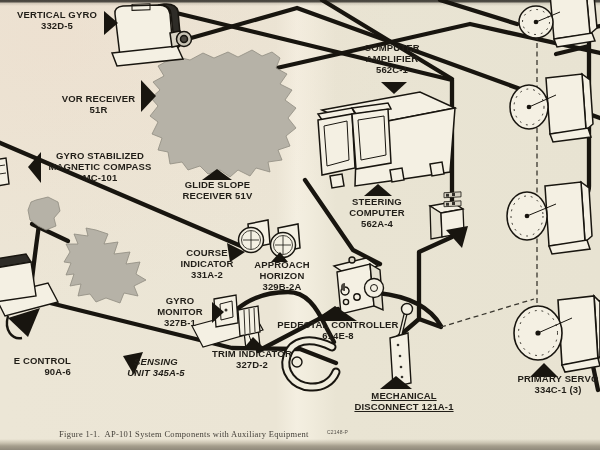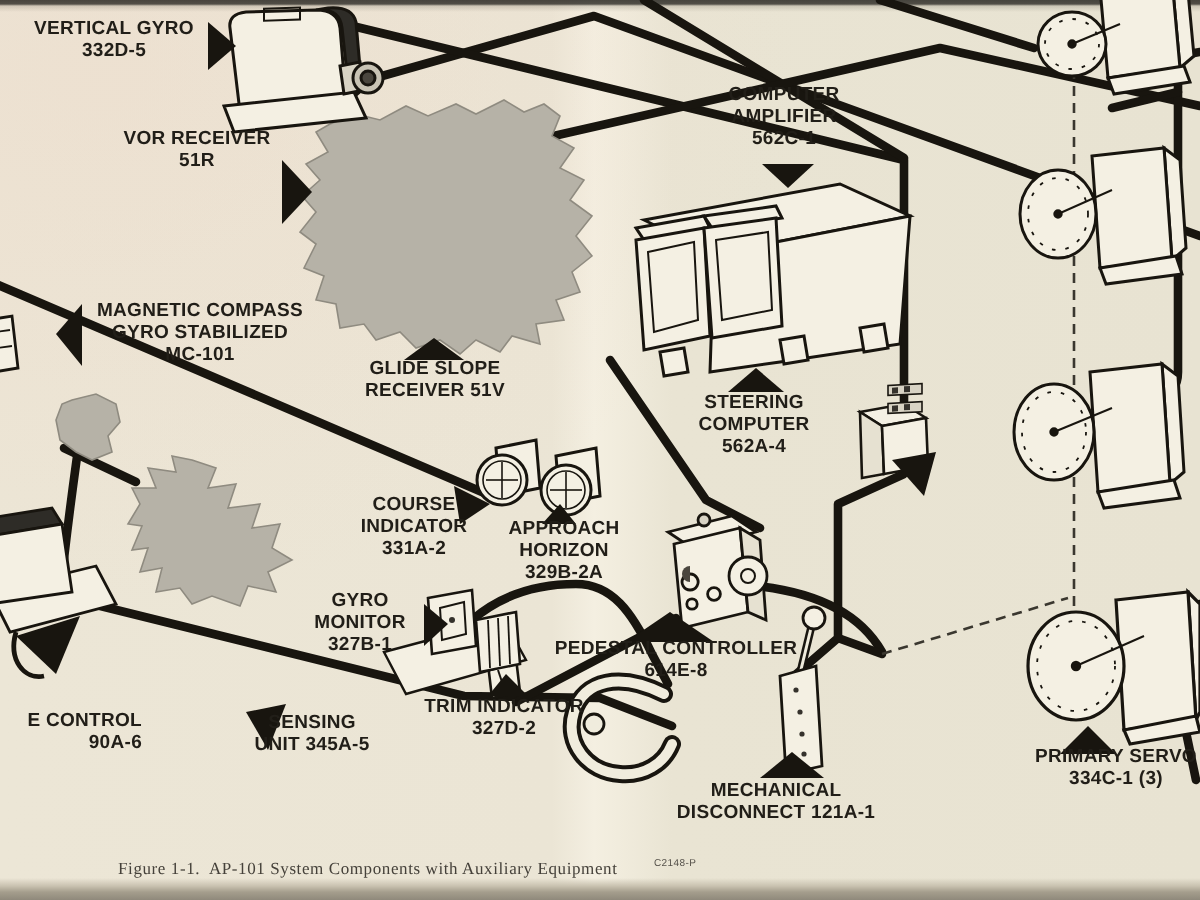--- a/index.html
+++ b/index.html
@@ -238,28 +238,28 @@
     <polygon points="396,376 380,389 412,389"></polygon>
     <polygon points="544,363 530,377 558,377"></polygon>
   </g>
 </svg>
 
 <div class="lbl" style="left:7px;top:9px;width:100px;">
   <div>VERTICAL GYRO</div>
   <div>332D-5</div>
 </div>
 
-<div class="lbl" style="left:51px;top:64px;width:95px;">
+<div class="lbl" style="left:51px;top:93px;width:95px;">
   <div>VOR RECEIVER</div>
   <div>51R</div>
 </div>
 
 <div class="lbl" style="left:40px;top:150px;width:120px;">
+  <div>GYRO STABILIZED</div>
   <div>MAGNETIC COMPASS</div>
-  <div>GYRO STABILIZED</div>
   <div>MC-101</div>
 </div>
 
 <div class="lbl" style="left:170px;top:179px;width:95px;">
   <div>GLIDE SLOPE</div>
   <div>RECEIVER 51V</div>
 </div>
 
 <div class="lbl" style="left:352px;top:42px;width:80px;">
   <div>COMPUTER</div>
@@ -290,36 +290,36 @@
   <div>GYRO</div>
   <div>MONITOR</div>
   <div>327B-1</div>
 </div>
 
 <div class="lbl" style="left:206px;top:348px;width:92px;">
   <div>TRIM INDICATOR</div>
   <div>327D-2</div>
 </div>
 
-<div class="lbl" style="left:117px;top:356px;width:78px;">
+<div class="lbl" style="left:117px;top:356px;width:78px;font-style:italic;">
   <div>SENSING</div>
   <div>UNIT 345A-5</div>
 </div>
 
 <div class="lbl left" style="left:1px;top:355px;width:70px;">
   <div>E CONTROL</div>
   <div>90A-6</div>
 </div>
 
 <div class="lbl" style="left:276px;top:319px;width:124px;">
   <div>PEDESTAL CONTROLLER</div>
   <div>614E-8</div>
 </div>
 
-<div class="lbl" style="left:332px;top:390px;width:112px;">
+<div class="lbl" style="left:348px;top:390px;width:112px;text-decoration:underline;">
   <div>MECHANICAL</div>
   <div>DISCONNECT 121A-1</div>
 </div>
 
 <div class="lbl" style="left:508px;top:373px;width:100px;">
   <div>PRIMARY SERVO</div>
   <div>334C-1 (3)</div>
 </div>
 
 <div id="caption">Figure 1-1.  AP-101 System Components with Auxiliary Equipment</div>

